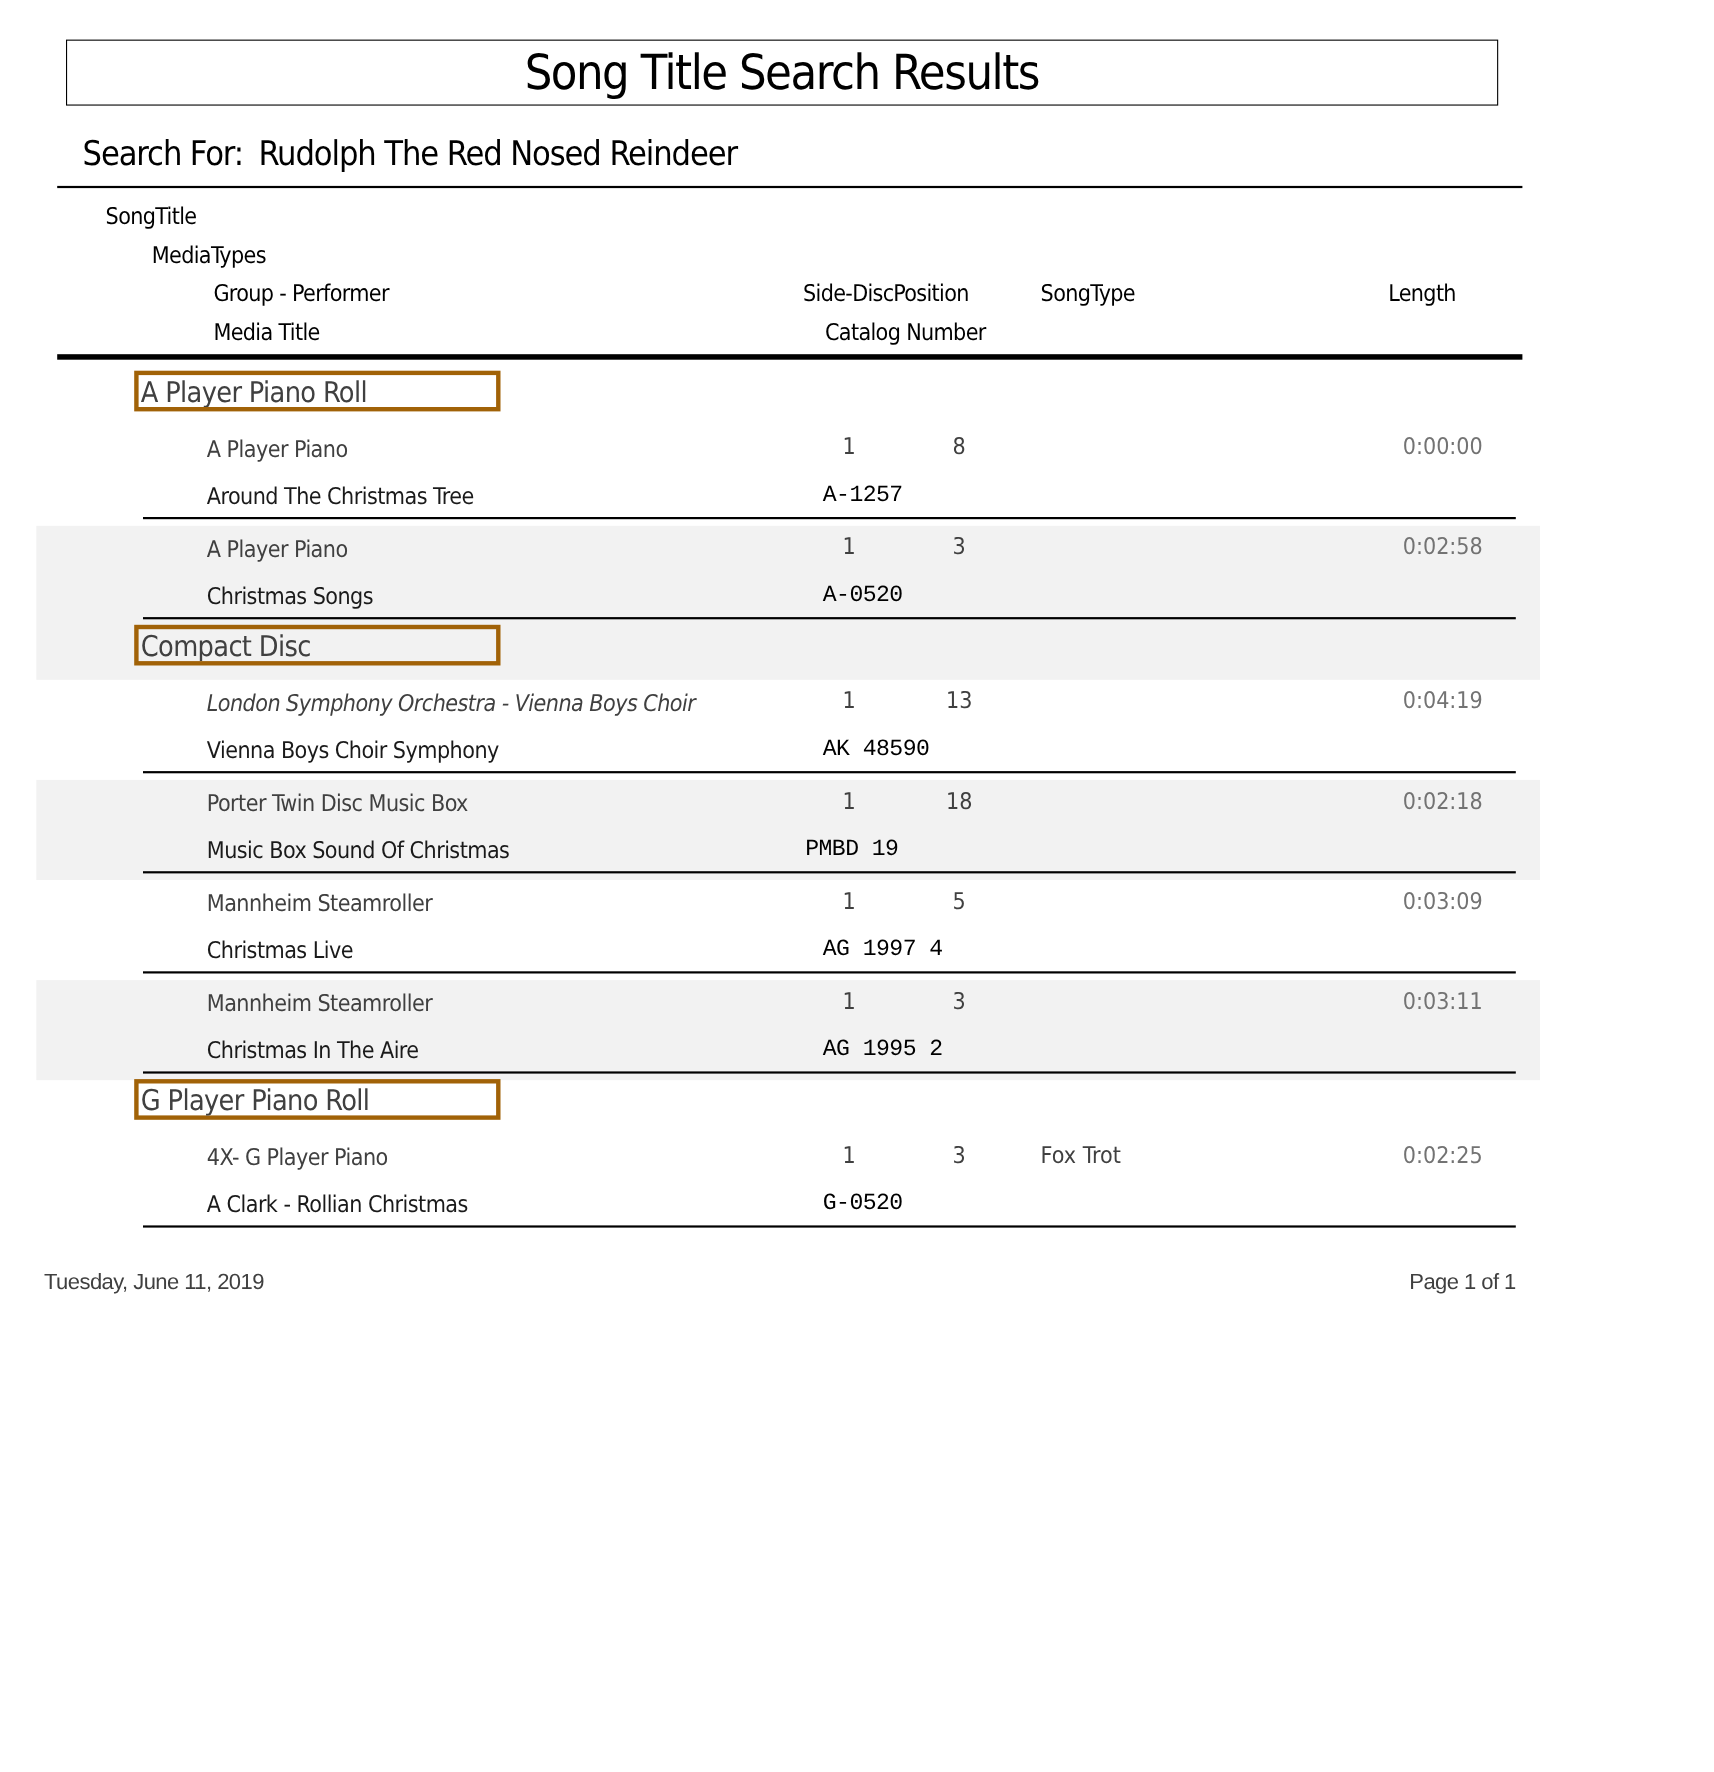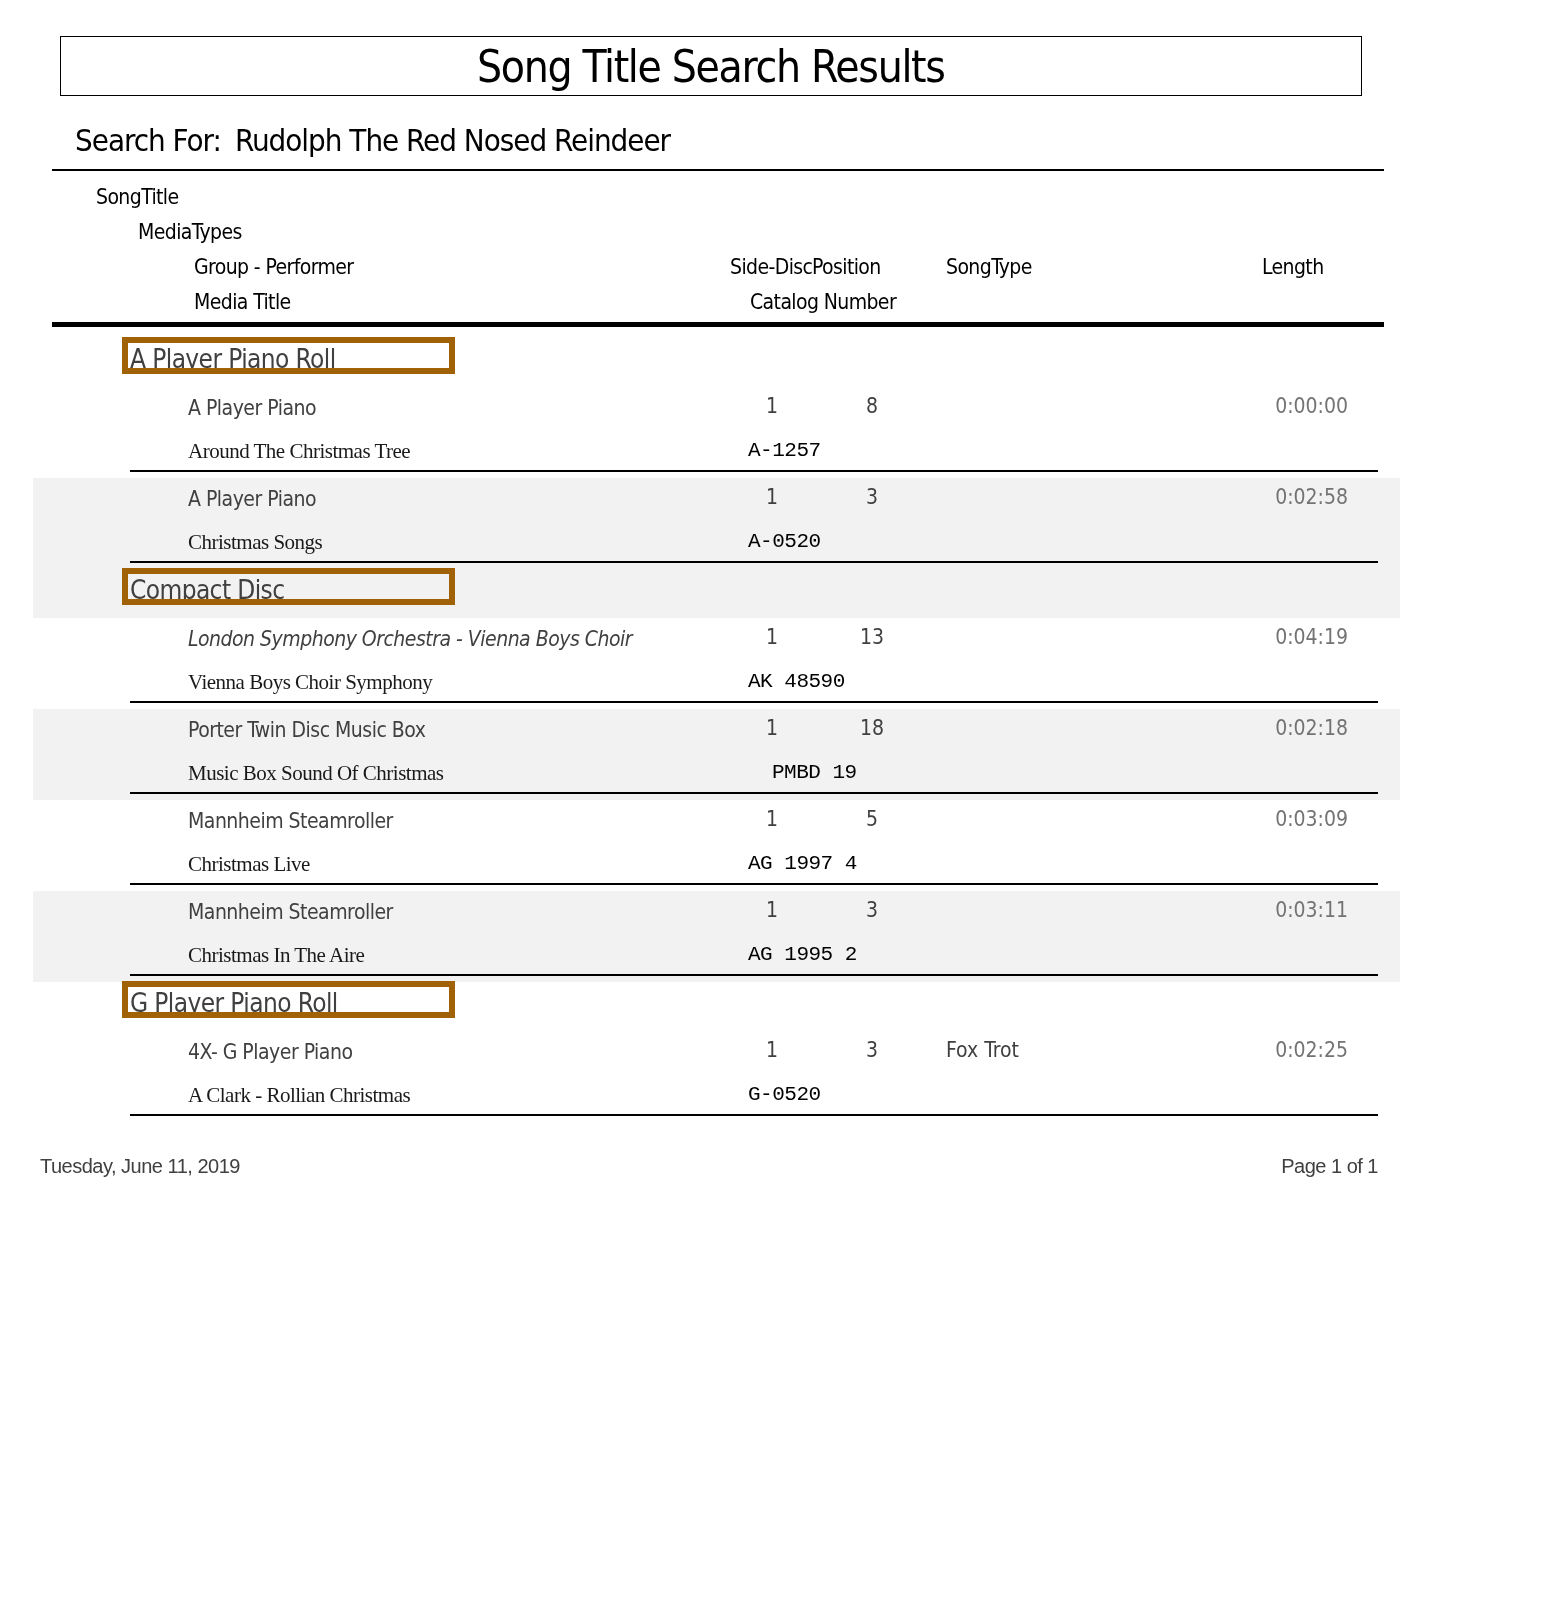--- a/index.html
+++ b/index.html
@@ -9,24 +9,24 @@
   .title-box { position:absolute; left:60px; top:36px; width:1302px; height:60px;
                border:1px solid #000; box-sizing:border-box;
                display:flex; align-items:center; justify-content:center; }
   .title-text { font-family:"DejaVu Sans", sans-serif; font-size:44px; letter-spacing:-1.5px; transform:scaleX(0.9); }
   .search { left:75px; top:122px; font-size:31px; letter-spacing:-1px; }
   .search .val { margin-left:14px; }
   .hline { position:absolute; background:#000; }
   .hdr { font-size:21px; letter-spacing:-0.6px; color:#000; }
   .band { position:absolute; left:33px; width:1367px; background:#f2f2f2; }
   .grp-box { position:absolute; left:122px; width:333px; height:37px; box-sizing:border-box;
-             border:6px solid #a16207; font-size:26px; color:#404040; letter-spacing:-0.6px;
+             border:4px solid #a16207; font-size:26px; color:#404040; letter-spacing:-0.6px;
              line-height:33px; padding-left:2px; overflow:hidden; white-space:nowrap; }
   .perf { font-size:21px; color:#404040; letter-spacing:-0.5px; }
-  .media { font-size:21px; color:#1a1a1a; letter-spacing:-0.5px;font-family:Liberation Serif, serif; }
+  .media { font-size:21px; color:#1a1a1a; letter-spacing:-0.5px; }
   .num { font-size:21px; color:#404040; }
   .cat { font-size:21px; color:#000; letter-spacing:-0.5px;font-family:Liberation Mono, monospace; }
   .len { font-size:21px; color:#737373; text-align:right; width:120px; }
   .footer { font-family:"Liberation Sans", sans-serif; font-size:20px; color:#404040; letter-spacing:-0.5px; }
 </style>
 </head>
 <body>
 
 <div class="title-box">
   <span class="title-text">Song Title Search Results</span>
@@ -89,21 +89,21 @@
   <div class="hline" style="left:130px; top:701px; width:1248px; height:2px;"></div>
 </div>
 
 <div>
   <div class="abs perf" style="left:188px; top:718px;">Porter Twin Disc Music Box</div>
   <div class="abs num" style="left:766px; top:716px;">1</div>
   <div class="abs num" style="left:860px; top:716px;">18</div>
   <div class="abs num" style="left:946px; top:716px;"></div>
   <div class="abs len" style="left:1228px; top:716px;">0:02:18</div>
   <div class="abs media" style="left:188px; top:761px;">Music Box Sound Of Christmas</div>
-  <div class="abs cat" style="left:772px; top:761px;">PMBD 19</div>
+  <div class="abs cat" style="left:732px; top:761px;">PMBD 19</div>
   <div class="hline" style="left:130px; top:792px; width:1248px; height:2px;"></div>
 </div>
 
 <div>
   <div class="abs perf" style="left:188px; top:809px;">Mannheim Steamroller</div>
   <div class="abs num" style="left:766px; top:807px;">1</div>
   <div class="abs num" style="left:866px; top:807px;">5</div>
   <div class="abs num" style="left:946px; top:807px;"></div>
   <div class="abs len" style="left:1228px; top:807px;">0:03:09</div>
   <div class="abs media" style="left:188px; top:852px;">Christmas Live</div>

